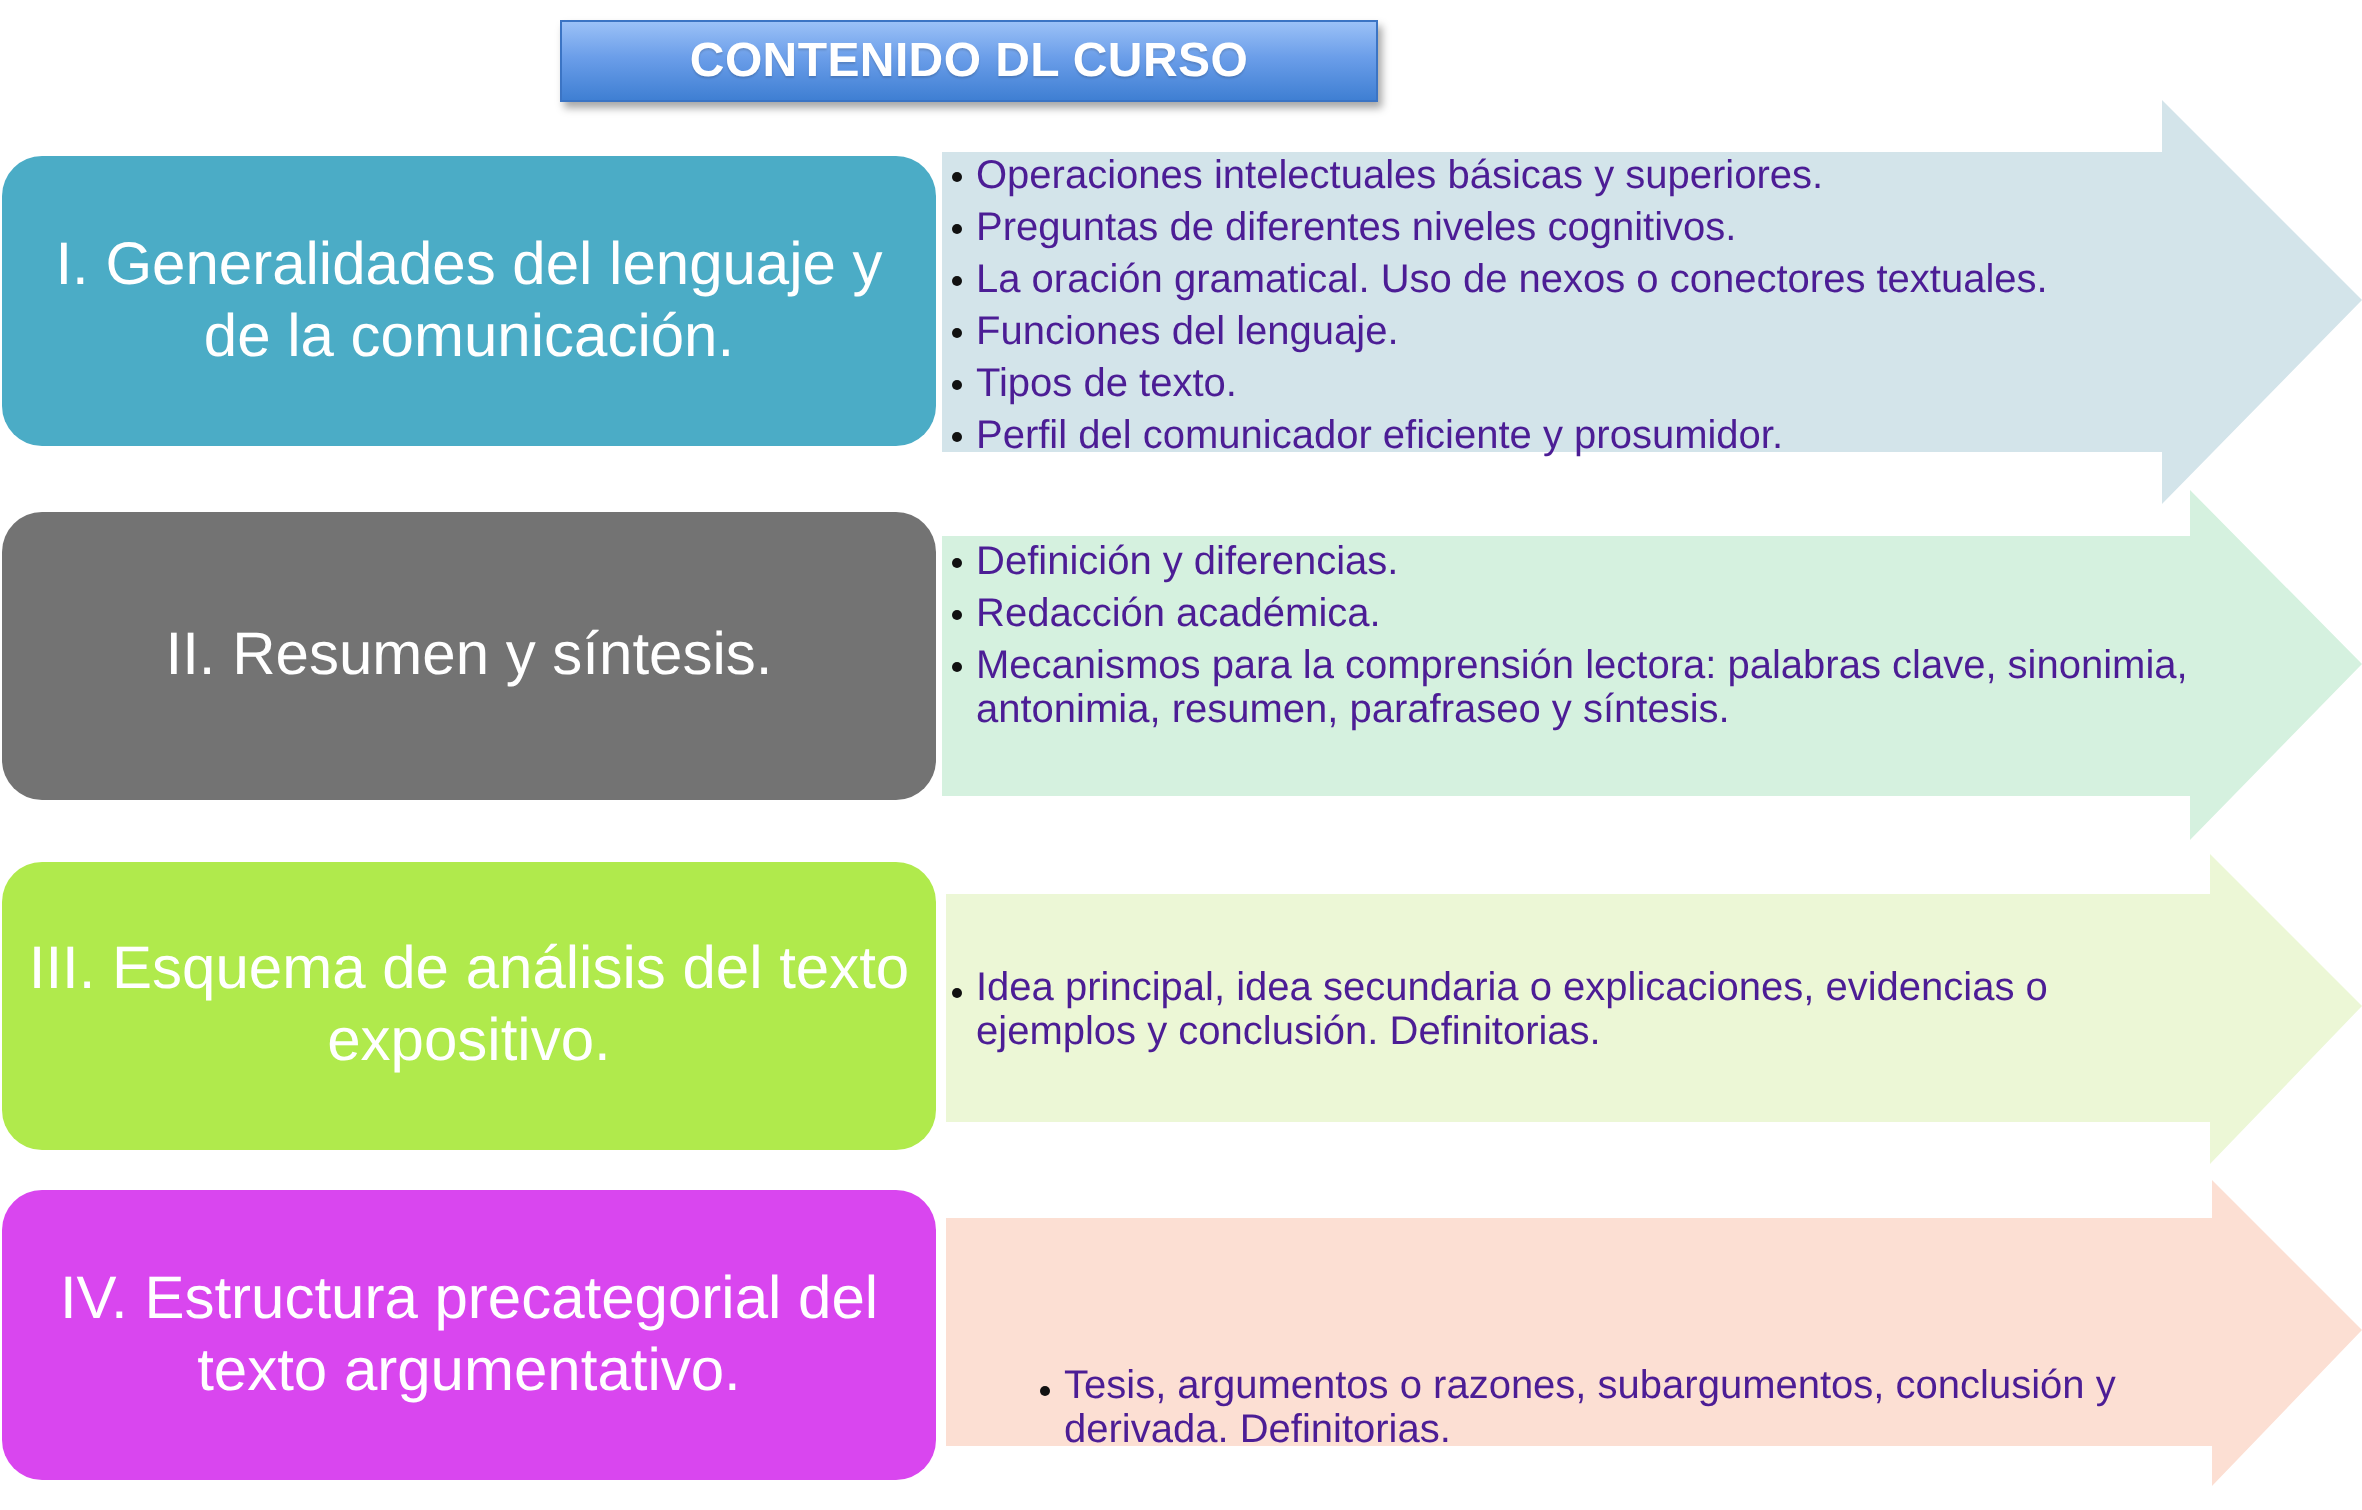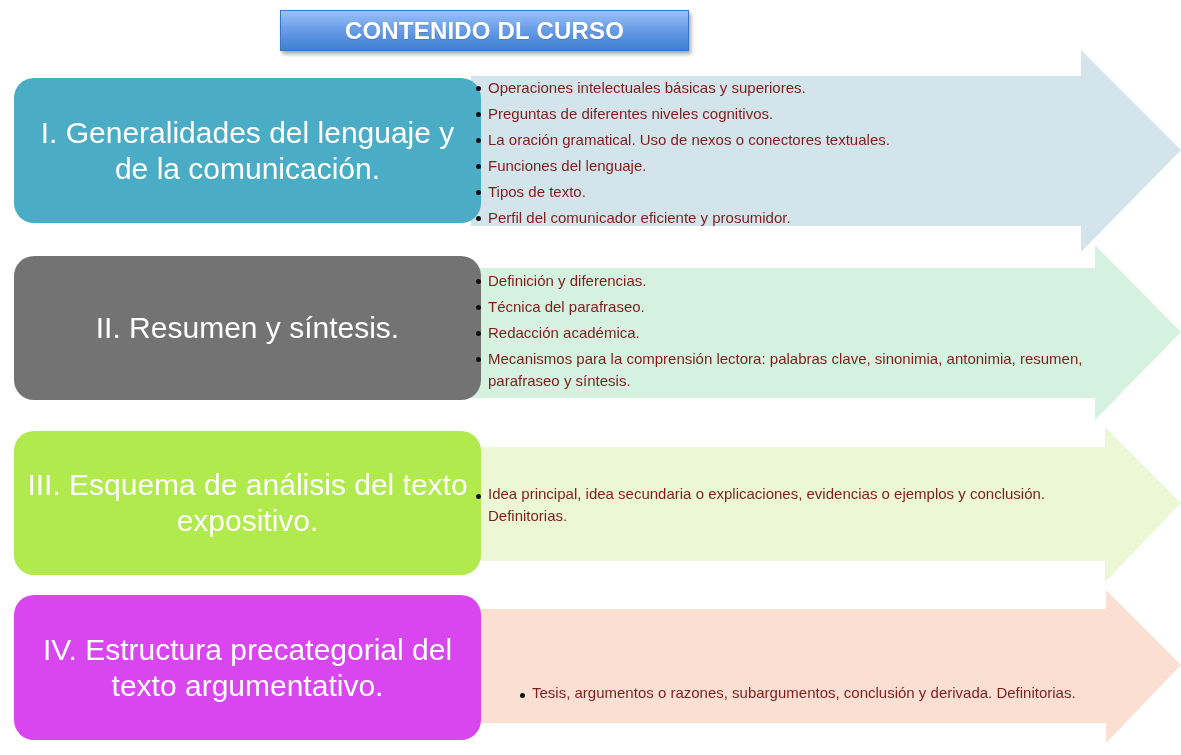--- a/index.html
+++ b/index.html
@@ -50,31 +50,30 @@
       border-radius: 20px;
       display: flex;
       align-items: center;
       justify-content: center;
       text-align: center;
       color: #ffffff;
       font-size: 30px;
       line-height: 36px;
       box-sizing: border-box;
       padding: 0 10px;
-      margin-left: 13px;
     }
     .bullets {
       position: absolute;
       left: 474px;
       margin: 0;
       padding: 0;
       list-style: none;
-      font-size: 15px;
+      font-size: 20px;
       line-height: 26px;
-      color: #7f1d1d;
+      color: #4c1d95;
     }
     .bullets li {
       position: relative;
       padding-left: 14px;
     }
     .bullets li::before {
       content: "";
       position: absolute;
       left: 2px;
       top: 11px;
@@ -113,21 +112,20 @@
   <li>Funciones del lenguaje.</li>
   <li>Tipos de texto.</li>
   <li>Perfil del comunicador eficiente y prosumidor.</li>
 </ul>
 
 <div class="topic-box" style="top:256px;height:144px;background:#737373;">
   <span>II. Resumen y síntesis.</span>
 </div>
 <ul class="bullets" style="top:268px;width:620px;">
   <li>Definición y diferencias.</li>
-  <li>Técnica del parafraseo.</li>
   <li>Redacción académica.</li>
   <li style="line-height:22px;padding-top:2px;">Mecanismos para la comprensión lectora: palabras clave, sinonimia, antonimia, resumen, parafraseo y síntesis.</li>
 </ul>
 
 <div class="topic-box" style="top:431px;height:144px;background:#b0ea4c;">
   <span>III. Esquema de análisis del texto expositivo.</span>
 </div>
 <ul class="bullets tight" style="top:483px;width:620px;">
   <li>Idea principal, idea secundaria o explicaciones, evidencias o ejemplos y conclusión. Definitorias.</li>
 </ul>

